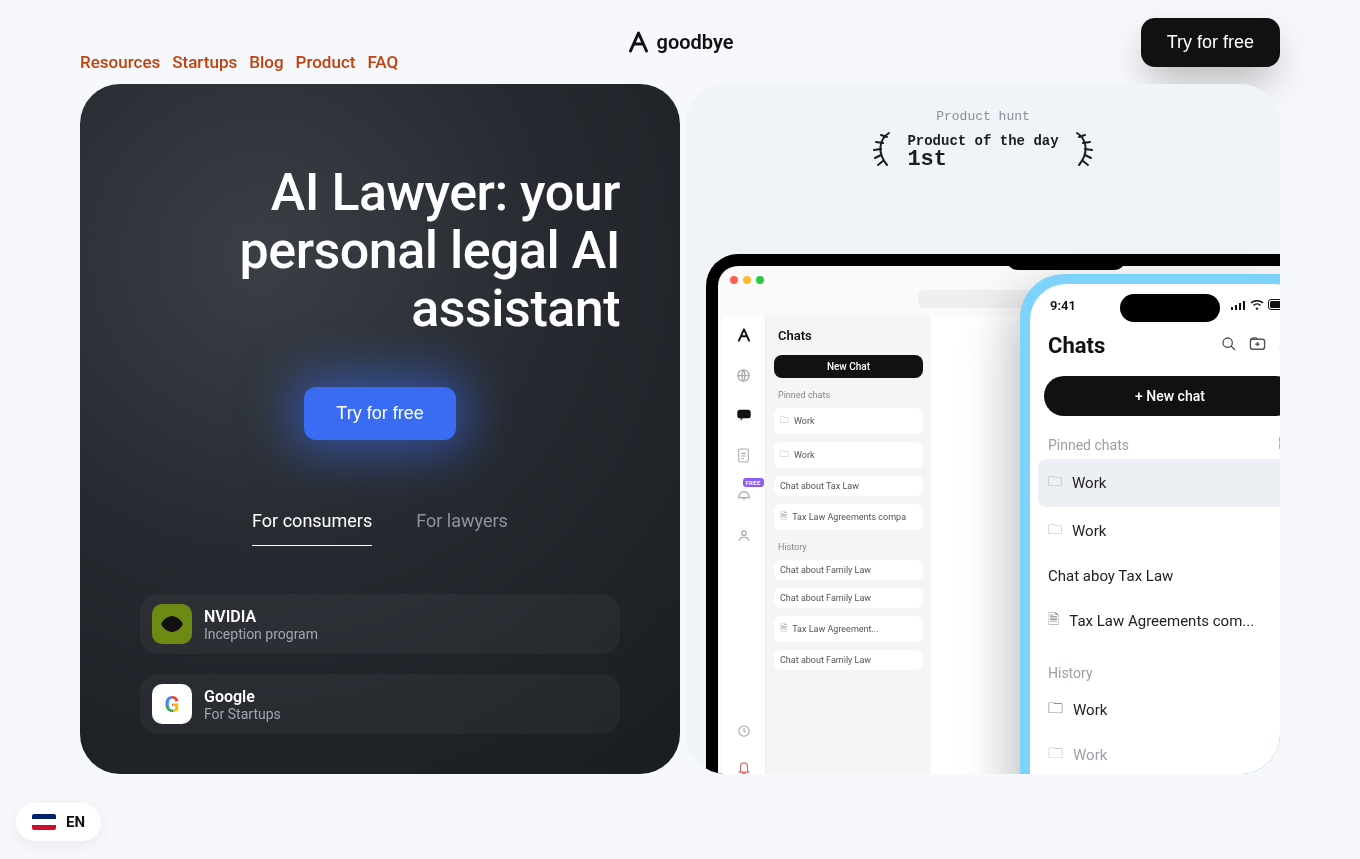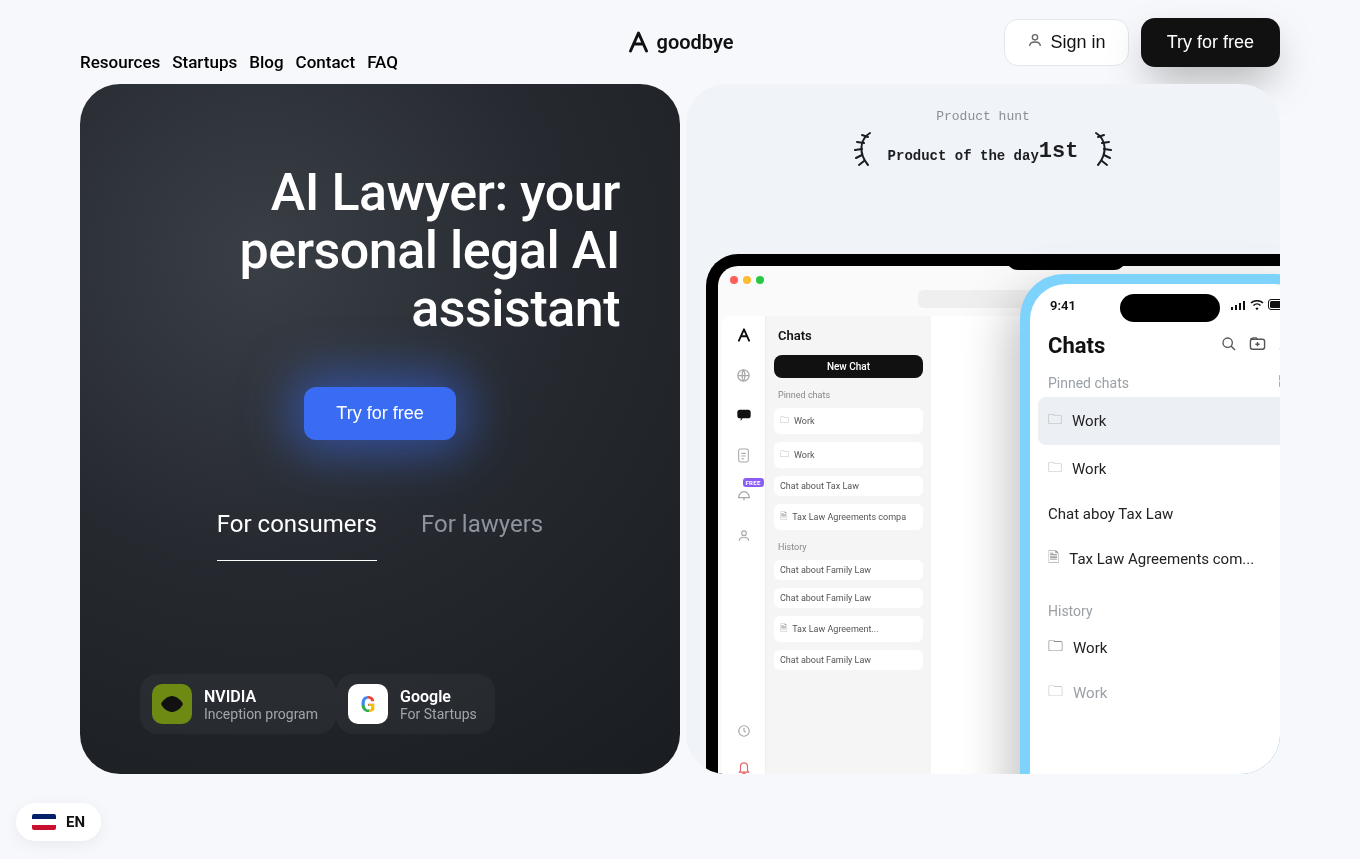--- a/index.html
+++ b/index.html
@@ -17,21 +17,21 @@
     display: flex;
     align-items: center;
     justify-content: space-between;
     padding: 16px 80px;
     height: 84px;
   }
   .nav-left { display: flex; gap: 12px; }
   .nav-link {
     font-size: 17px;
     font-weight: 500;
-    color: #000000;
+    color: #c2410c;
     cursor: pointer;
     margin-top: 40px;
   }
   .logo {
     display: flex;
     align-items: center;
     gap: 6px;
     font-weight: 600;
     font-size: 20px;
     color: #111;
@@ -111,42 +111,44 @@
     font-weight: 500;
     cursor: pointer;
     box-shadow: 0 0 50px 12px rgba(58,108,243,0.55);
   }
   .hero-tabs {
     margin-top: 70px;
     display: flex;
     gap: 44px;
   }
   .hero-tab {
-    font-size: 24px;
+    font-size: 18px;
     color: #8e949c;
     cursor: pointer;
-    padding-bottom: 22px;
+    padding-bottom: 14px;
   }
   .hero-tab.active {
     color: #fff;
     border-bottom: 1px solid #fff;
   }
   .hero-desc {
     margin-top: 36px;
     text-align: center;
     color: #8e949c;
     font-size: 17px;
     line-height: 1.5;
     max-width: 510px;
   }
   .hero-badges {
     margin-top: auto;
     display: flex;
+    gap: 20px;
     width: 100%;
     padding-left: 0;
+    flex-direction: column;
   }
   .badge {
     display: flex;
     align-items: center;
     gap: 12px;
     background: rgba(255,255,255,0.04);
     border-radius: 18px;
     padding: 10px 18px 10px 12px;
   }
   .badge-icon {
@@ -191,22 +193,22 @@
     gap: 10px;
   }
   .laurel {
     font-size: 28px;
     color: #1b1d21;
     line-height: 1;
   }
   .laurel.right { transform: scaleX(-1); }
   .ph-mid-inner {
     display: flex;
-    flex-direction: row;
-    align-items: flex-end;
+    flex-direction: column;
+    align-items: flex-start;
   }
   .ph-mid { font-size: 14px; font-weight: 700; color: #1b1d21; }
   .ph-rank { font-size: 22px; font-weight: 800; color: #1b1d21; margin-top: -2px; }
 
   
   .laptop {
     position: absolute;
     left: 20px;
     bottom: -20px;
     width: 720px;
@@ -513,43 +515,34 @@
   }
 </style>
 </head>
 <body>
 
 <header class="header">
   <nav class="nav-left">
     <a class="nav-link">Resources</a>
     <a class="nav-link">Startups</a>
     <a class="nav-link">Blog</a>
-    <a class="nav-link">Contact</a>
+    <a class="nav-link">Product</a>
     <a class="nav-link">FAQ</a>
   </nav>
 
   <div class="logo">
     <span class="logo-mark">
       <svg width="24" height="22" viewBox="0 0 24 22" fill="none">
         <path d="M4 20 L12 2 L20 20 M8 13 H16" stroke="#111" stroke-width="3" stroke-linecap="round" stroke-linejoin="round"></path>
       </svg>
     </span>
     <span>goodbye</span>
   </div>
 
   <div class="nav-right">
-    <button class="signin-btn">
-      <span>
-        <svg width="16" height="16" viewBox="0 0 24 24" fill="none" stroke="#666" stroke-width="2">
-          <circle cx="12" cy="8" r="4"></circle>
-            <path d="M4 21c0-4 4-6 8-6s8 2 8 6"></path>
-        </svg>
-      </span>
-      <span>Sign in</span>
-    </button>
     <button class="tryfree-btn">Try for free</button>
   </div>
 </header>
 
 <div class="main">
 
   <section class="hero-card">
     <h1 class="hero-title">AI Lawyer: your personal legal AI assistant</h1>
     <button class="hero-cta">Try for free</button>
 
@@ -746,20 +739,21 @@
                   <rect x="2" y="4" width="20" height="14" rx="3"></rect>
                   <path d="M2 4l4-2h4l2 2M12 8v6M9 11h6"></path>
                 </svg></span>
             <span><svg width="14" height="16" viewBox="0 0 24 24" fill="none" stroke="#555" stroke-width="2">
                   <circle cx="12" cy="8" r="4"></circle>
                   <path d="M4 21c0-4 4-6 8-6s8 2 8 6"></path>
                 </svg></span>
           </div>
         </div>
 
+        <div class="phone-newchat">+  New chat</div>
 
         <div class="phone-section-label">
           <span>Pinned chats</span>
           <span><svg width="14" height="14" viewBox="0 0 24 24" fill="none" stroke="#9aa0a6" stroke-width="2">
                 <rect x="3" y="3" width="7" height="7"></rect>
                 <rect x="14" y="3" width="7" height="7"></rect>
                 <rect x="3" y="14" width="7" height="7"></rect>
                 <rect x="14" y="14" width="7" height="7"></rect>
               </svg></span>
         </div>

